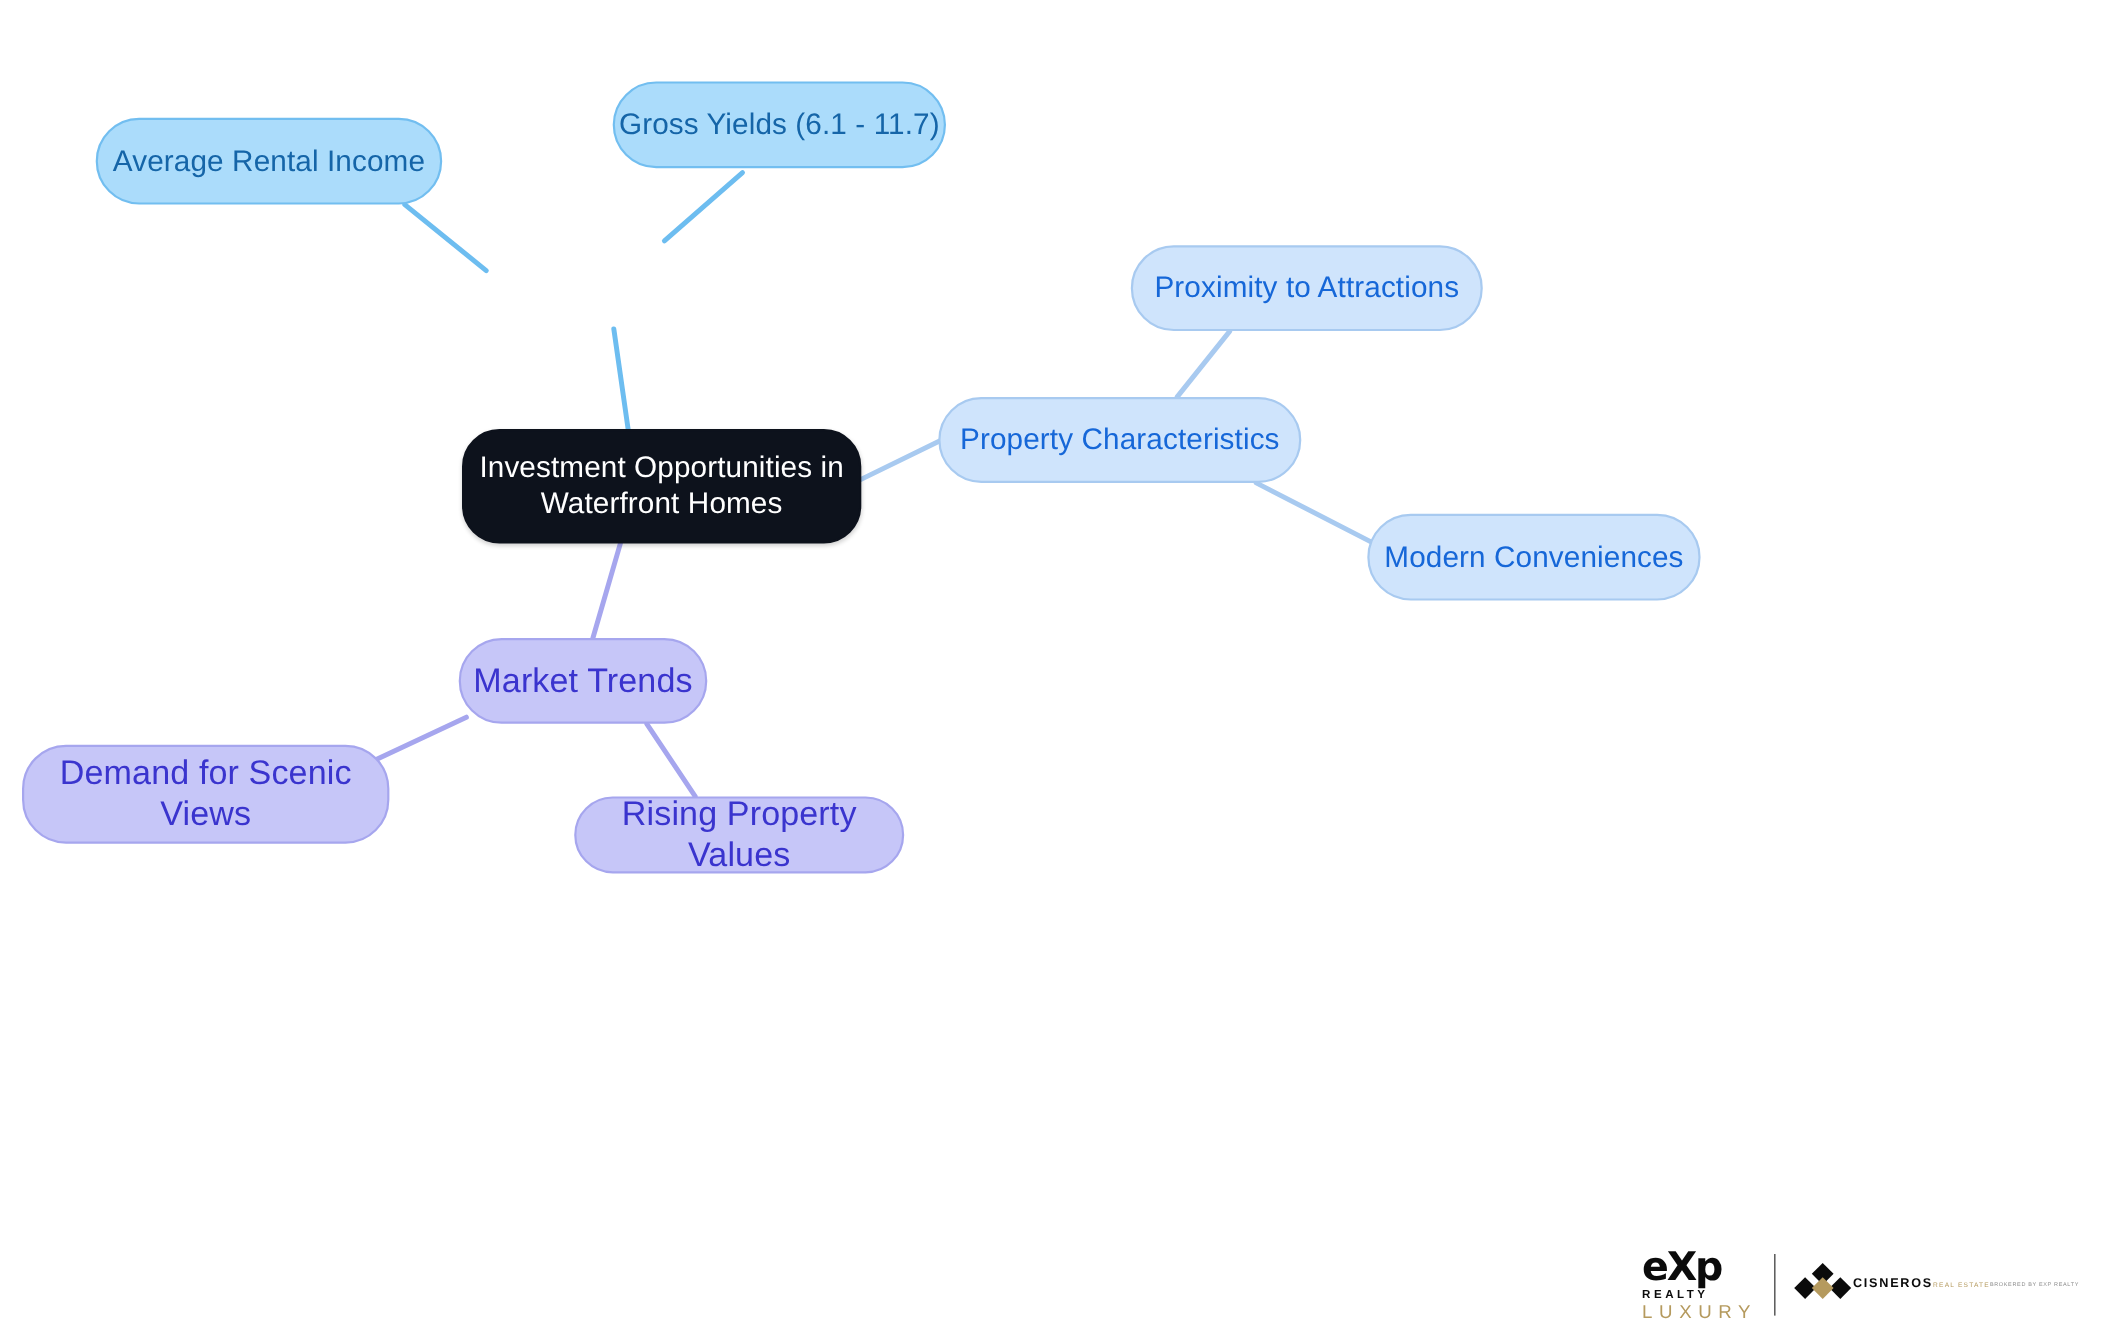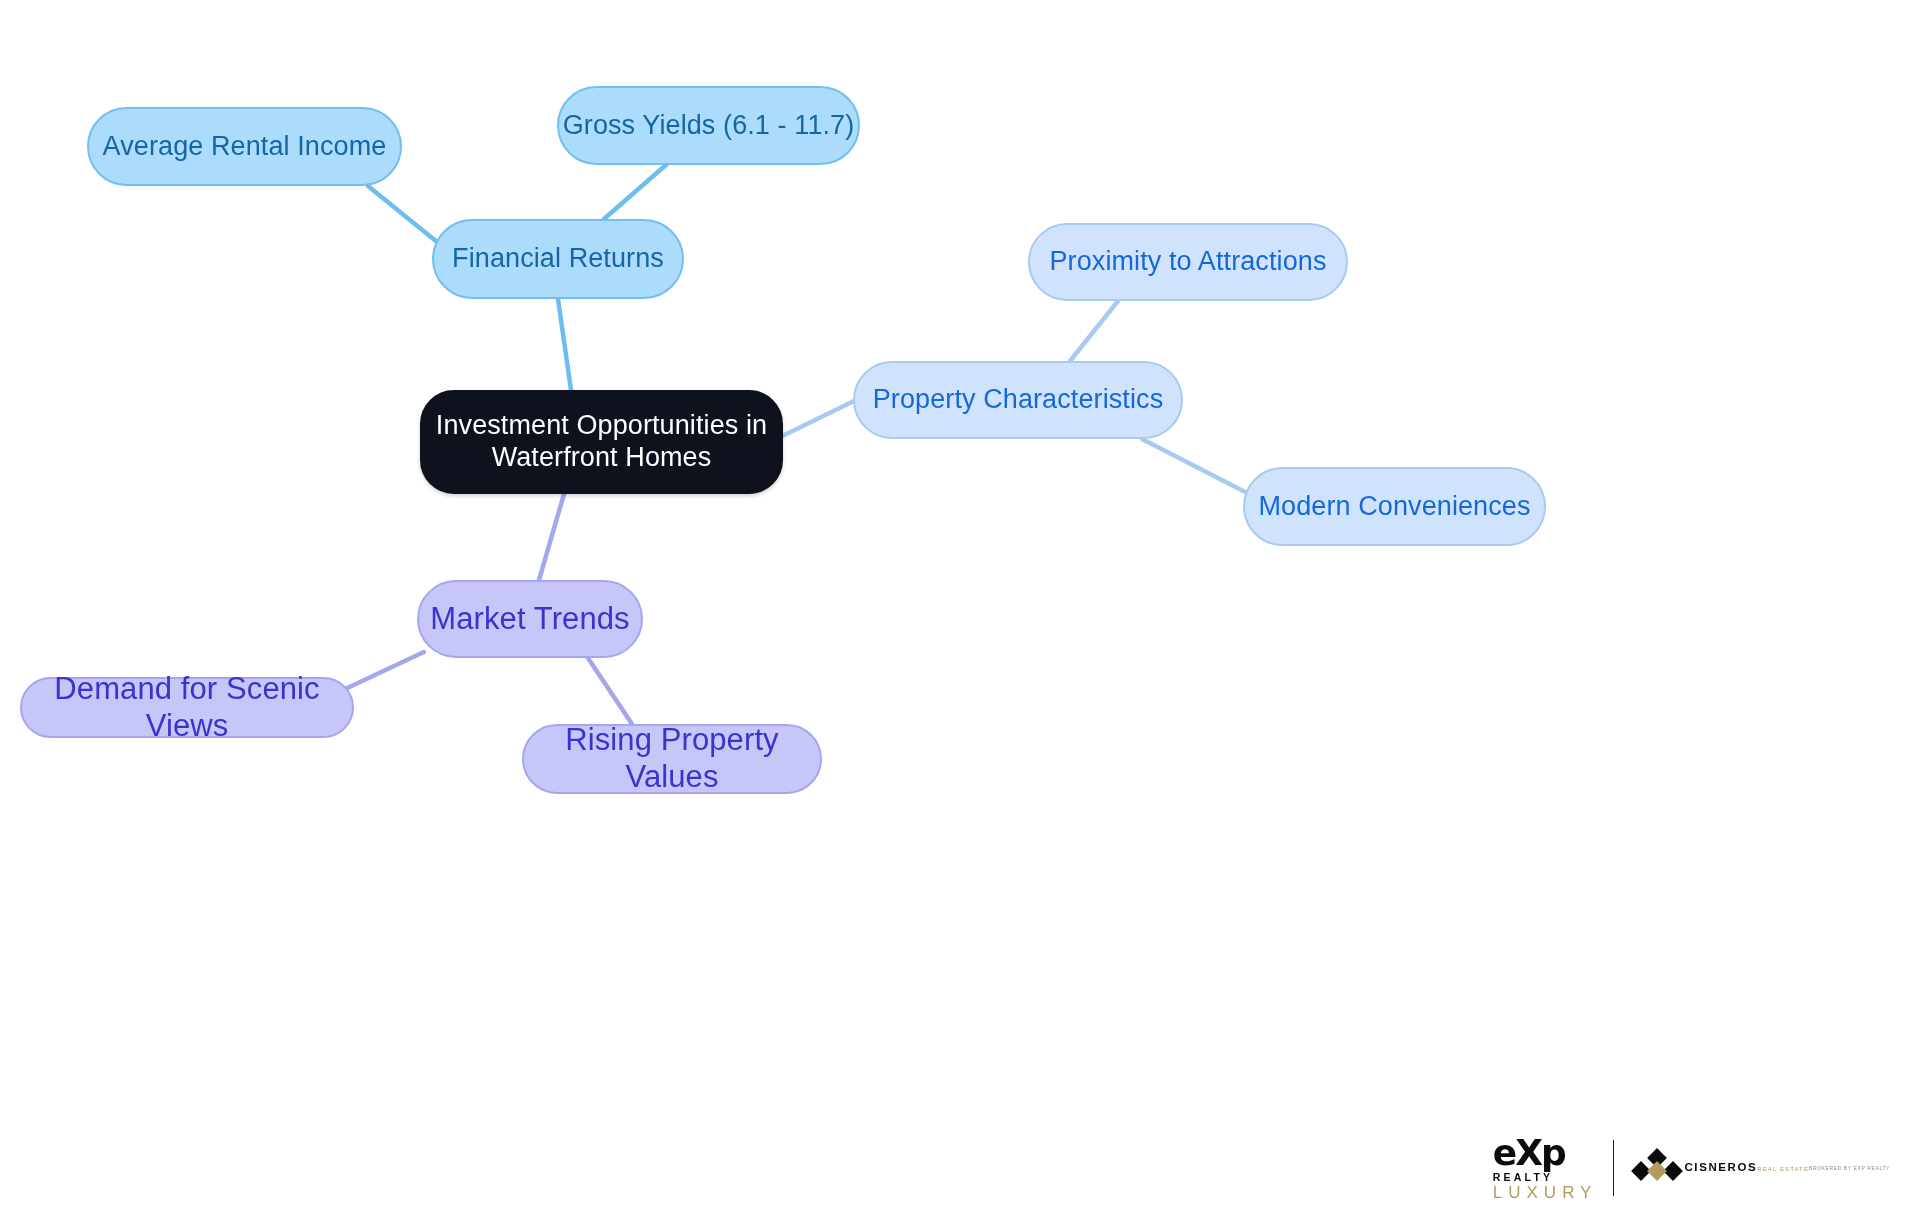--- a/index.html
+++ b/index.html
@@ -175,35 +175,34 @@
     <path d="M 564 494 L 539 580" stroke="#A6A6EE" stroke-width="4.5" fill="none" stroke-linecap="round"></path>
 
     <path d="M 424 652 L 343 690" stroke="#A6A6EE" stroke-width="4.5" fill="none" stroke-linecap="round"></path>
 
     <path d="M 588 658 L 632 724" stroke="#A6A6EE" stroke-width="4.5" fill="none" stroke-linecap="round"></path>
   </svg>
 
   <div class="node node-root" style="left:403px; top:390px; width:363px; height:104px;margin-left:17px;">Investment Opportunities in
 Waterfront Homes</div>
 
-  <div class="node node-blue" style="left:432px; top:219px; width:252px; height:80px;">Financial Returns</div>
 
   <div class="node node-blue" style="left:87px; top:107px; width:315px; height:79px;">Average Rental Income</div>
 
-  <div class="node node-blue" style="left:557px; top:86px; width:303px; height:79px;">Gross Yields (6.1 - 11.7)</div>
+  <div class="node node-blue" style="left:557px; top:74px; width:303px; height:79px;">Gross Yields (6.1 - 11.7)</div>
 
   <div class="node node-skyblue" style="left:1028px; top:223px; width:320px; height:78px;">Proximity to Attractions</div>
 
   <div class="node node-skyblue" style="left:853px; top:361px; width:330px; height:78px;">Property Characteristics</div>
 
   <div class="node node-skyblue" style="left:1243px; top:467px; width:303px; height:79px;">Modern Conveniences</div>
 
   <div class="node node-purple" style="left:417px; top:580px; width:226px; height:78px;">Market Trends</div>
 
-  <div class="node node-purple" style="left:20px; top:677px; width:334px; height:61px;">Demand for Scenic Views</div>
+  <div class="node node-purple" style="left:20px; top:677px; width:334px; height:90px;">Demand for Scenic Views</div>
 
   <div class="node node-purple" style="left:522px; top:724px; width:300px; height:70px;text-align:center;">Rising Property Values</div>
 
   <div id="logo">
     <div class="logo-exp">
       <div class="exp-word">eXp</div>
       <div class="exp-realty">REALTY</div>
       <div class="exp-luxury">LUXURY</div>
     </div>
     <div class="logo-divider"></div>

